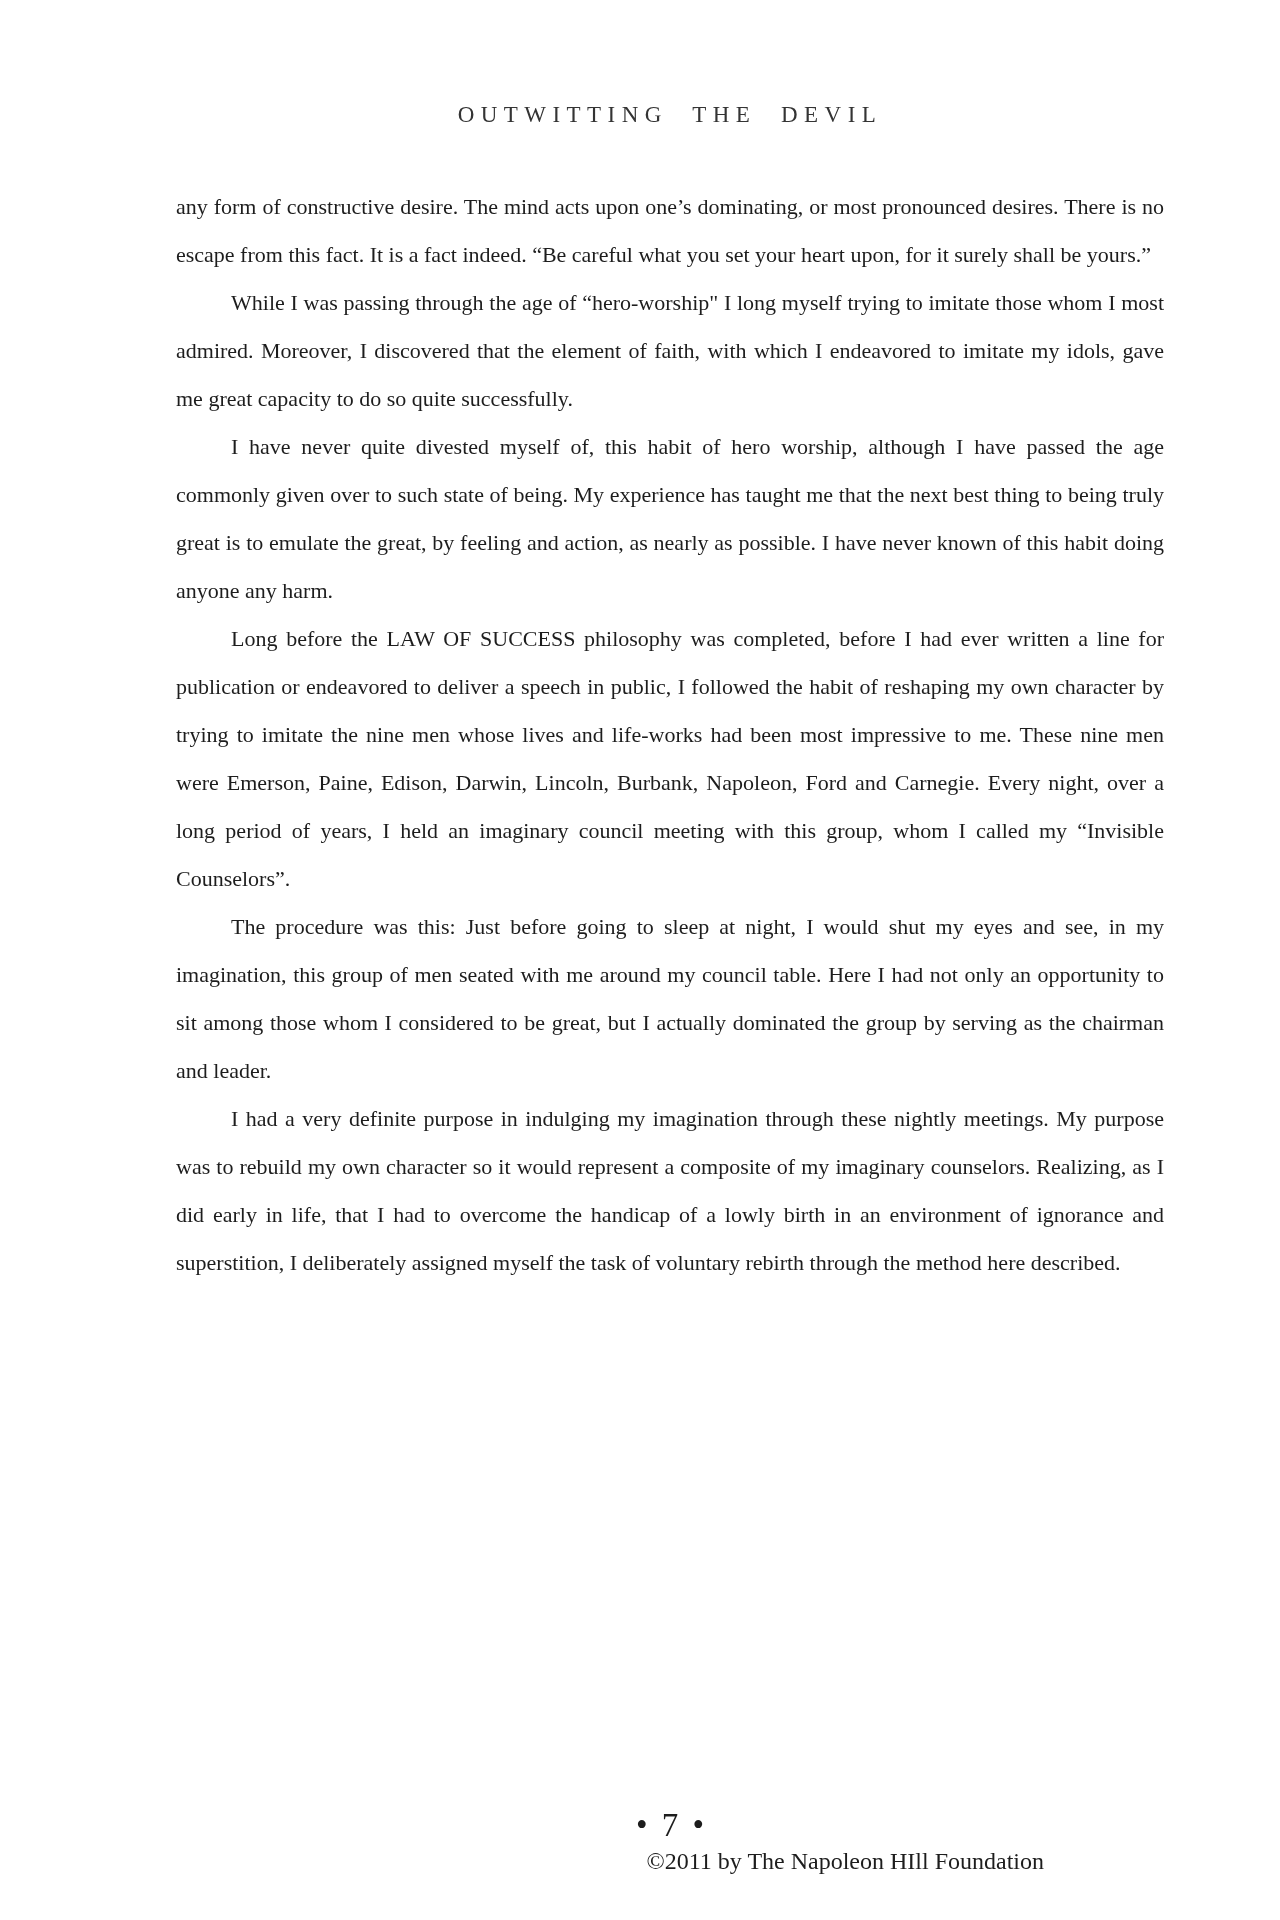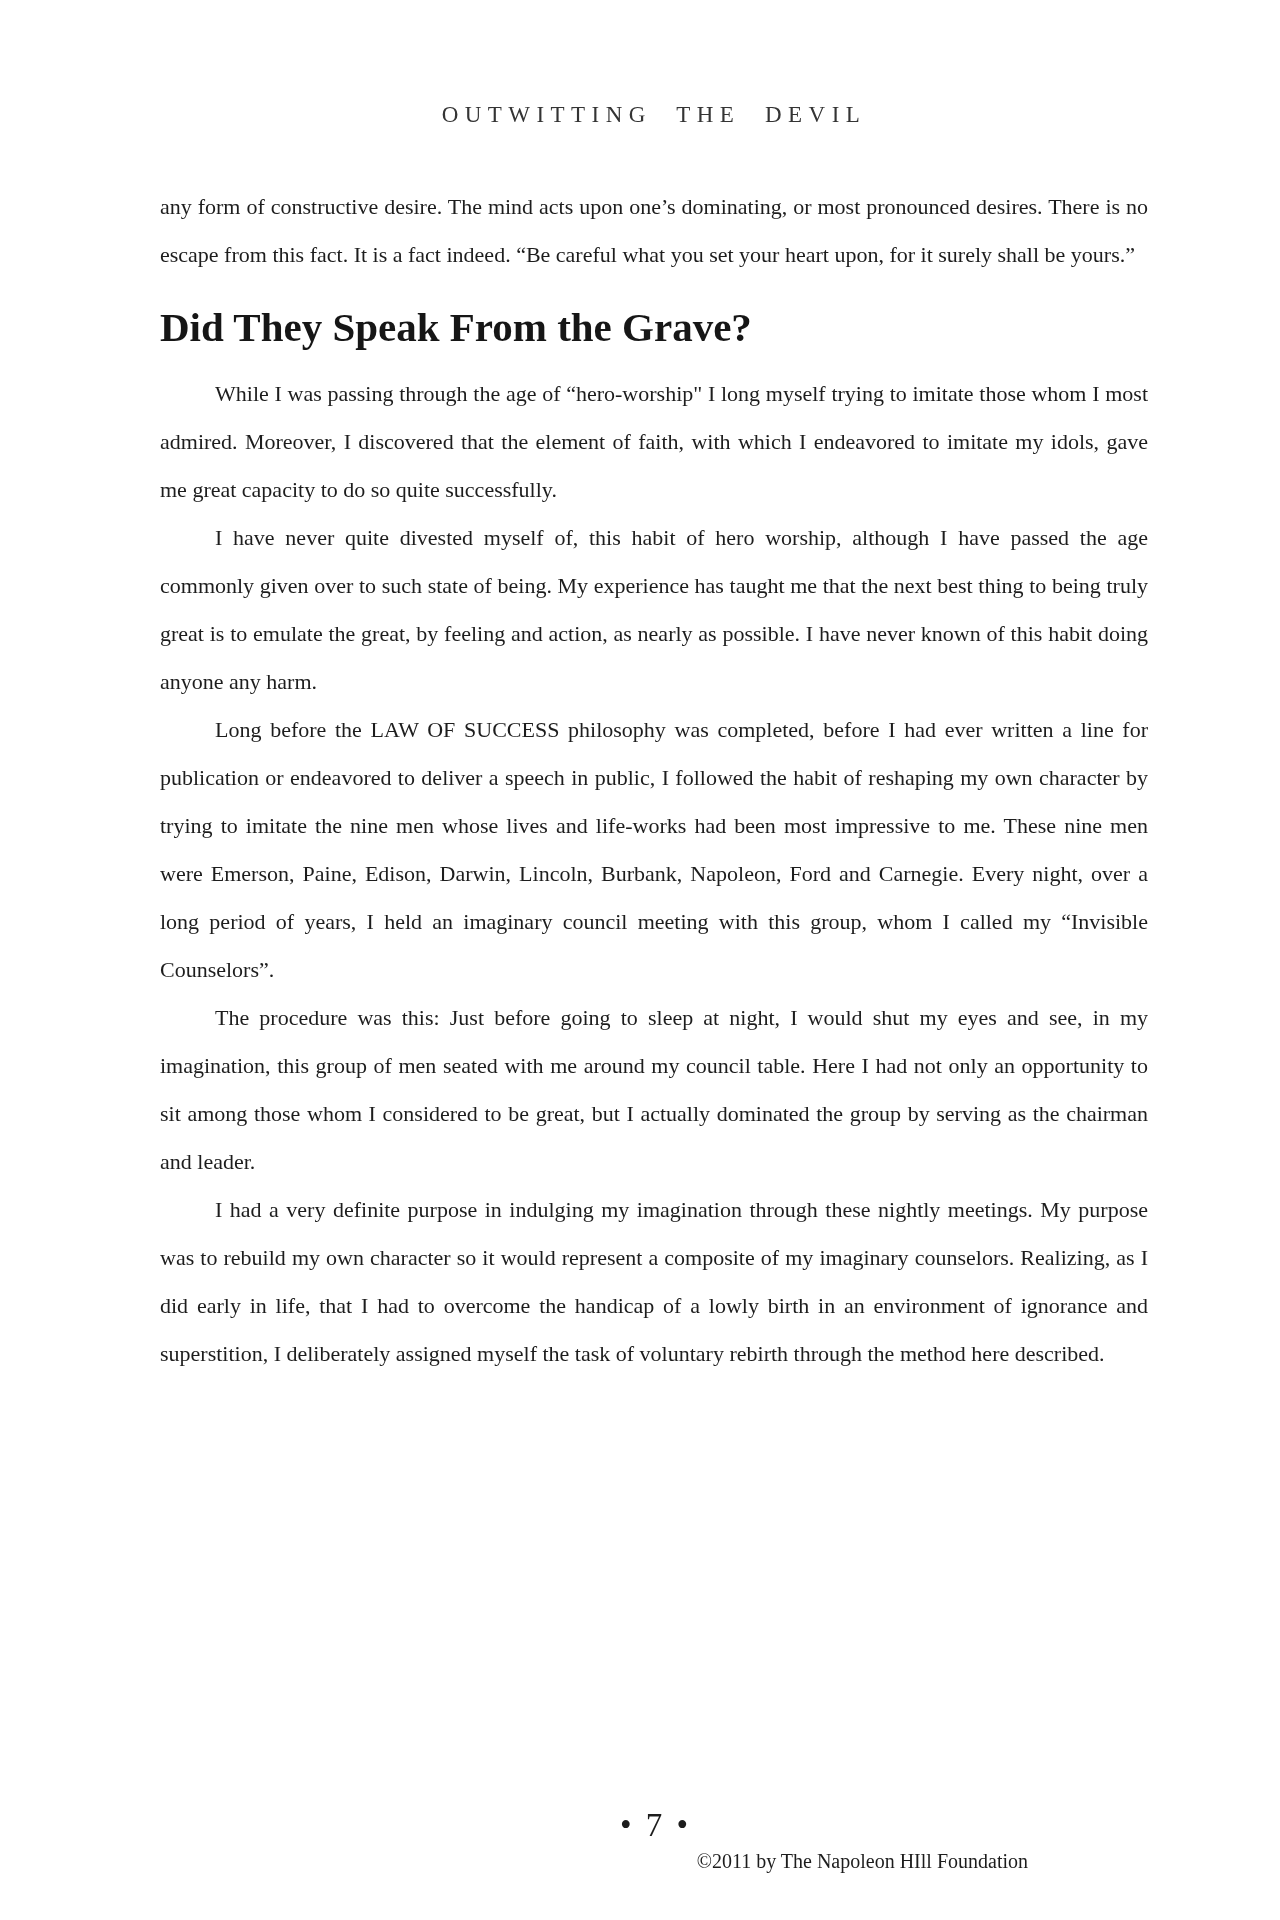--- a/index.html
+++ b/index.html
@@ -9,20 +9,21 @@
     background: #ffffff;
   }
   .page {
     position: relative;
     width: 1160px;
     height: 1920px;
     background: #ffffff;
     font-family: "Liberation Serif", "DejaVu Serif", serif;
     color: #1d1d1d;
     overflow: hidden;
+    margin-left: 16px;
   }
   .running-header {
     position: absolute;
     top: 102px;
     left: 160px;
     width: 988px;
     text-align: center;
     font-size: 23px;
     line-height: 26px;
     letter-spacing: 0.28em;
@@ -62,38 +63,37 @@
     text-align: center;
     font-size: 33px;
     line-height: 48px;
     word-spacing: 0.18em;
     color: #1d1d1d;
   }
   .copyright {
     position: absolute;
     top: 1848px;
     right: 132px;
-    font-size: 20px;
+    font-size: 24px;
     line-height: 26px;
     color: #1d1d1d;
     text-align: right;
   }
 </style>
 </head>
 <body>
 
 <div class="page">
 
   <div class="running-header">OUTWITTING THE DEVIL</div>
 
   <div class="text-column">
 
     <p>any form of constructive desire. The mind acts upon one’s dominating, or most pronounced desires. There is no escape from this fact. It is a fact indeed. “Be careful what you set your heart upon, for it surely shall be yours.”</p>
 
-    <h2 class="section-heading">Did They Speak From the Grave?</h2>
 
     <p class="indent">While I was passing through the age of “hero-worship" I long myself trying to imitate those whom I most admired. Moreover, I discovered that the element of faith, with which I endeavored to imitate my idols, gave me great capacity to do so quite successfully.</p>
 
     <p class="indent">I have never quite divested myself of, this habit of hero worship, although I have passed the age commonly given over to such state of being. My experience has taught me that the next best thing to being truly great is to emulate the great, by feeling and action, as nearly as possible. I have never known of this habit doing anyone any harm.</p>
 
     <p class="indent">Long before the LAW OF SUCCESS philosophy was completed, before I had ever written a line for publication or endeavored to deliver a speech in public, I followed the habit of reshaping my own character by trying to imitate the nine men whose lives and life-works had been most impressive to me. These nine men were Emerson, Paine, Edison, Darwin, Lincoln, Burbank, Napoleon, Ford and Carnegie. Every night, over a long period of years, I held an imaginary council meeting with this group, whom I called my “Invisible Counselors”.</p>
 
     <p class="indent">The procedure was this: Just before going to sleep at night, I would shut my eyes and see, in my imagination, this group of men seated with me around my council table. Here I had not only an opportunity to sit among those whom I considered to be great, but I actually dominated the group by serving as the chairman and leader.</p>
 
     <p class="indent">I had a very definite purpose in indulging my imagination through these nightly meetings. My purpose was to rebuild my own character so it would represent a composite of my imaginary counselors. Realizing, as I did early in life, that I had to overcome the handicap of a lowly birth in an environment of ignorance and superstition, I deliberately assigned myself the task of voluntary rebirth through the method here described.</p>

